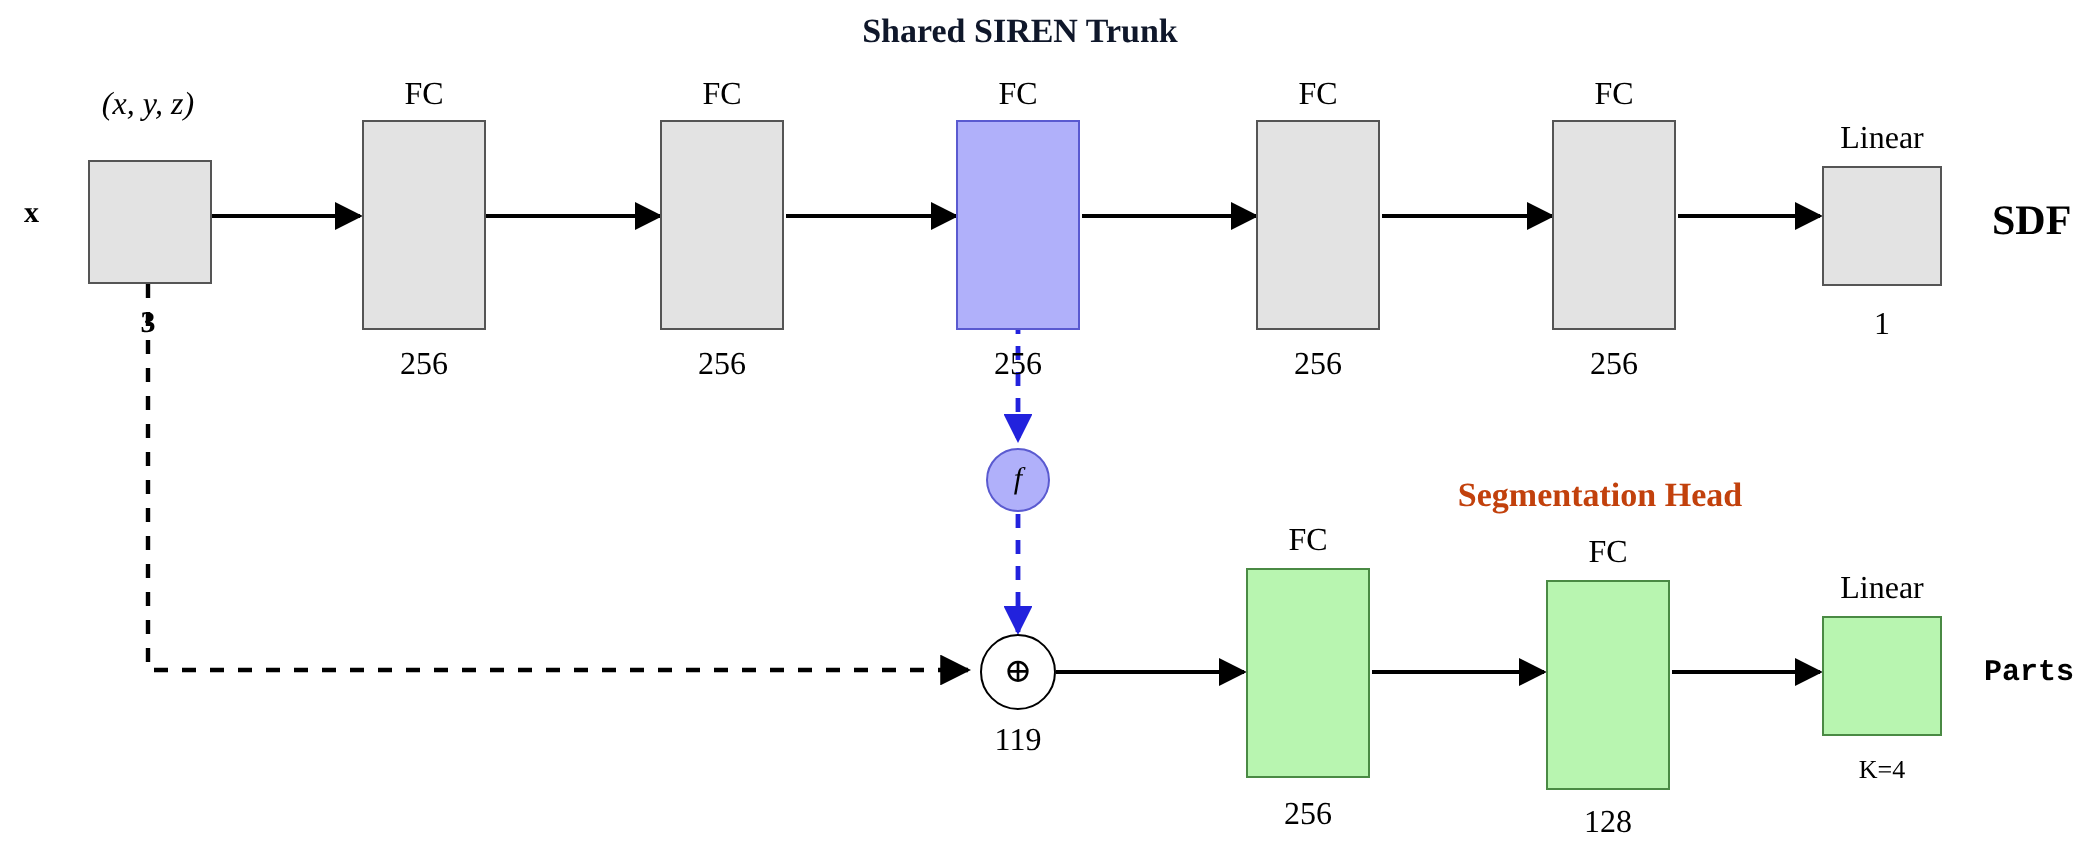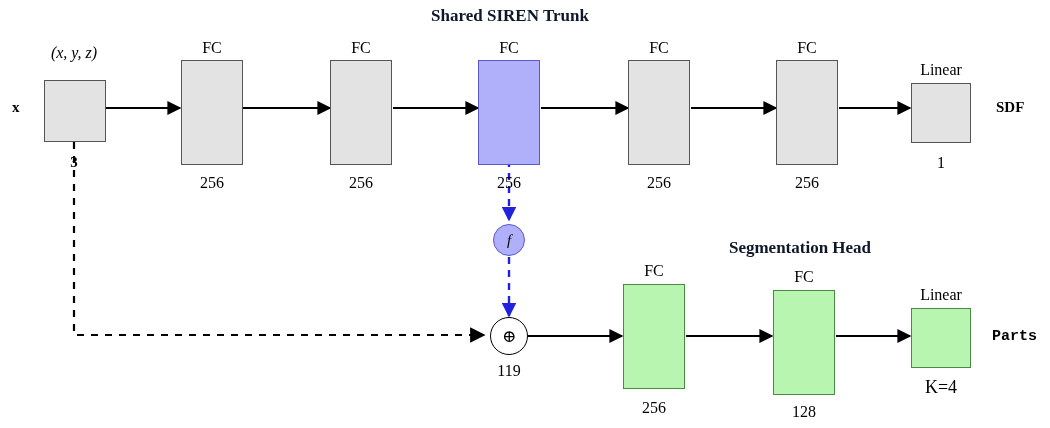--- a/index.html
+++ b/index.html
@@ -35,21 +35,21 @@
   .lbl-below { transform: translateX(-50%); }
   .lbl-bold  { font-weight: bold; }
   .title {
     position: absolute;
     white-space: nowrap;
     font-weight: bold;
     font-size: 17px;
     transform: translateX(-50%);
     color: #0f172a;
   }
-  .title-green { color: #0f172a; }
+  .title-green { color: #c2410c; }
 
   .math-italic {
     font-style: italic;
     font-size: 16px;
   }
   .xlabel {
     font-weight: bold;
     font-size: 15px;
     font-family: "Liberation Serif", "DejaVu Serif", serif;
   }
@@ -147,37 +147,37 @@
   <div class="node fill-gray" style="left:628px; top:60px; width:62px; height:105px;"></div>
   <div class="lbl lbl-below" style="left:659px; top:175px;">256</div>
 
   <div class="lbl lbl-top" style="left:807px; top:40px;">FC</div>
   <div class="node fill-gray" style="left:776px; top:60px; width:62px; height:105px;"></div>
   <div class="lbl lbl-below" style="left:807px; top:175px;">256</div>
 
   <div class="lbl lbl-top" style="left:941px; top:62px;">Linear</div>
   <div class="node fill-gray" style="left:911px; top:83px; width:60px; height:60px;"></div>
   <div class="lbl lbl-below" style="left:941px; top:155px;">1</div>
-  <div class="lbl lbl-bold" style="left:996px; top:100px; font-size:15px;">SDF</div>
+  <div class="lbl lbl-bold" style="left:996px; top:100px; font-size:21px;">SDF</div>
 
   <div class="circ circ-f" style="left:493px; top:224px; width:32px; height:32px;">
     <span>f</span>
   </div>
 
   <div class="circ circ-sum" style="left:490px; top:317px; width:38px; height:38px;">
     <span>⊕</span>
   </div>
   <div class="lbl lbl-below" style="left:509px; top:363px;">119</div>
 
   <div class="lbl lbl-top" style="left:654px; top:263px;">FC</div>
   <div class="node fill-green" style="left:623px; top:284px; width:62px; height:105px;"></div>
   <div class="lbl lbl-below" style="left:654px; top:400px;">256</div>
 
   <div class="lbl lbl-top" style="left:804px; top:269px;">FC</div>
   <div class="node fill-green" style="left:773px; top:290px; width:62px; height:105px;"></div>
   <div class="lbl lbl-below" style="left:804px; top:404px;">128</div>
 
   <div class="lbl lbl-top" style="left:941px; top:287px;">Linear</div>
   <div class="node fill-green" style="left:911px; top:308px; width:60px; height:60px;"></div>
-  <div class="lbl lbl-below" style="left:941px; top:378px; font-size:18px;">K=4</div>
+  <div class="lbl lbl-below" style="left:941px; top:378px; font-size:13px;">K=4</div>
   <div class="lbl lbl-bold" style="left:992px; top:329px; font-size:15px;font-family:Liberation Mono, monospace;">Parts</div>
 
 </div>
 
 </body></html>

